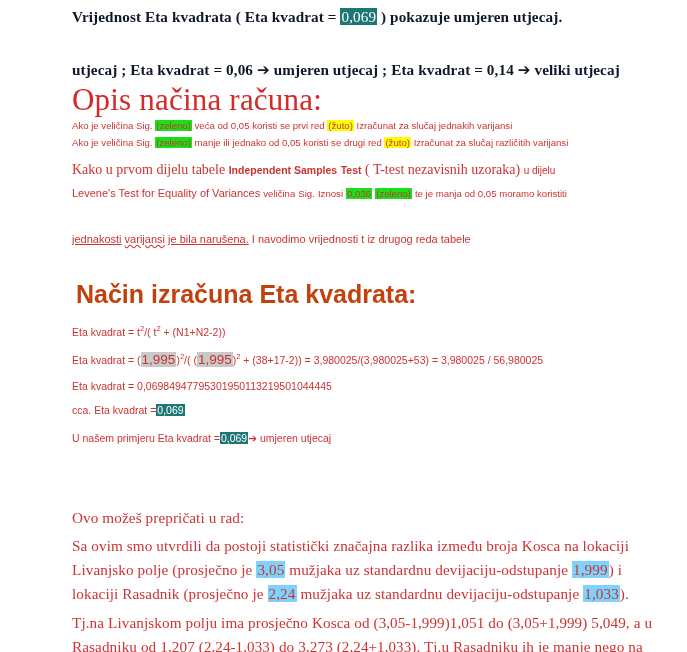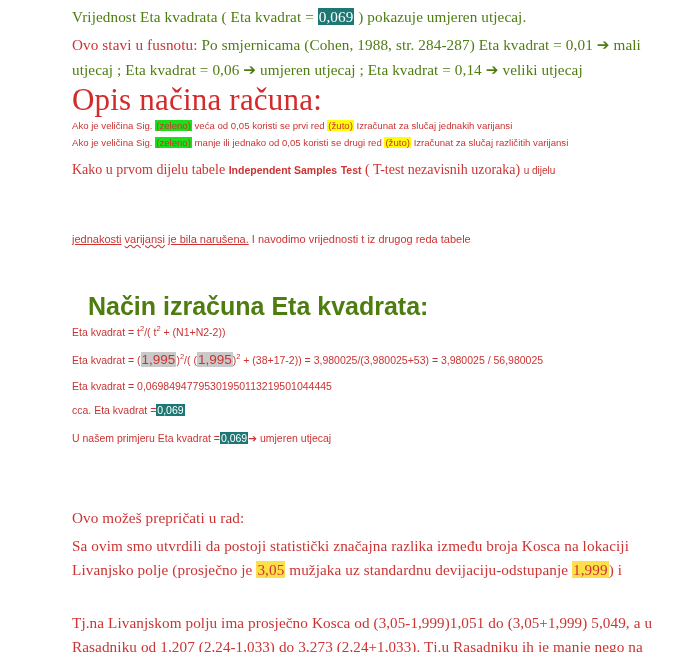--- a/index.html
+++ b/index.html
@@ -16,57 +16,51 @@
   .p-small{font-family:"Liberation Sans",sans-serif;font-size:9.6px;line-height:17.5px;letter-spacing:0px;}
   .p-mid{font-family:"Liberation Sans",sans-serif;font-size:11px;line-height:22.5px;}
   .p-form{font-family:"Liberation Sans",sans-serif;font-size:10.5px;line-height:26px;}
 
   h1.title-serif{
     font-family:"Liberation Serif",serif;font-weight:400;
     font-size:31px;line-height:36px;margin:0;color:#d42a2a;letter-spacing:.2px;
   }
   h1.title-sans{
     font-family:"Liberation Sans",sans-serif;font-weight:700;
-    font-size:25px;line-height:30px;margin:16px;color:#4d7c0f;letter-spacing:0px;
+    font-size:25px;line-height:30px;margin:4px;color:#c2410c;letter-spacing:0px;
   }
 
   
   .hl{padding:0 1px;}
   .hl-teal{background:#1d7874;color:#ffffff;}
   .hl-green{background:#19e019;color:#cc3333;}
   .hl-yellow{background:#ffff00;color:#cc3333;}
   .hl-gray{background:#c9c9c9;color:#cc3333;}
-  .hl-magenta{background:#fde047;color:#cc3333;}
+  .hl-magenta{background:#7dd3fc;color:#cc3333;}
 
   .u{text-decoration:underline;}
   .red{color:#cc3333;}
-  .black{color:#4d7c0f;}
+  .black{color:#0f172a;font-weight:bold;}
   .sq{font-size:.72em;vertical-align:super;}
   .arrow{font-family:"DejaVu Sans",sans-serif;}
   .big{font-size:13.5px;margin-top:32px;}
   .wavy{text-decoration-style:wavy; text-decoration-color:#cc3333;}
   .tiny{font-size:15px;}
 </style>
 </head>
 <body>
 
 <div class="page">
 
   <div class="blk p-body" style="top:4px;">
     <span class="black">Vrijednost Eta kvadrata ( Eta kvadrat =</span>
     <span class="hl hl-teal">0,069</span>
     <span class="black">) pokazuje  umjeren utjecaj.</span>
   </div>
 
-  <div class="blk p-body" style="top:32px;">
-    <span class="red">Ovo stavi u fusnotu:</span>
-    <span class="black">Po smjernicama (Cohen, 1988, str. 284-287) Eta kvadrat = 0,01</span>
-    <span class="black arrow">➔</span>
-    <span class="black">mali</span>
-  </div>
 
   <div class="blk p-body" style="top:57px;">
     <span class="black">utjecaj  ; Eta kvadrat = 0,06</span>
     <span class="black arrow">➔</span>
     <span class="black">umjeren utjecaj  ; Eta kvadrat = 0,14</span>
     <span class="black arrow">➔</span>
     <span class="black">veliki utjecaj</span>
   </div>
 
   <h1 class="blk title-serif" style="top:82px;">Opis načina računa:</h1>
@@ -92,20 +86,30 @@
   </div>
 
   <div class="blk" style="top:158px;font-family:'Liberation Serif',serif;font-size:14px;line-height:23px;">
     <span>Kako u prvom dijelu tabele</span>
     <span class="sans wavy" style="font-size:10.5px;font-weight:bold;">Independent Samples</span>
     <span class="sans" style="font-size:10.5px;font-weight:bold;">Test</span>
     <span>( T-test nezavisnih  uzoraka)</span>
     <span class="sans" style="font-size:10px;">u dijelu</span>
   </div>
 
+  <div class="blk p-mid" style="top:182px;">
+    <span class="wavy">Levene's Test for</span>
+    <span class="wavy">Equality of Variances</span>
+    <span class="sans" style="font-size:9.6px;">veličina</span>
+    <span class="sans wavy" style="font-size:9.6px;">Sig.</span>
+    <span class="sans" style="font-size:9.6px;">Iznosi</span>
+    <span class="hl hl-green sans" style="font-size:9.6px;">0,036</span>
+    <span class="hl hl-green sans" style="font-size:9.6px;">(zeleno)</span>
+    <span class="sans" style="font-size:9.6px;">te je manja od 0,05 moramo koristiti</span>
+  </div>
 
 
   <div class="blk p-mid" style="top:228px;">
     <span class="u">jednakosti</span>
     <span class="u wavy">varijansi</span>
     <span class="u">je bila narušena.</span>
     <span>I navodimo vrijednosti t iz drugog reda tabele</span>
   </div>
 
   <h1 class="blk title-sans" style="top:275px;">Način izračuna Eta kvadrata:</h1>
@@ -133,20 +137,26 @@
 
   <div class="blk p-body" style="top:533px;">Sa ovim smo utvrdili da postoji  statistički  značajna razlika između broja Kosca na lokaciji</div>
 
   <div class="blk p-body" style="top:557px;">
     <span>Livanjsko polje (prosječno je</span>
     <span class="hl hl-magenta">3,05</span>
     <span>mužjaka uz standardnu  devijaciju-odstupanje</span>
     <span class="hl hl-magenta">1,999</span><span>)  i</span>
   </div>
 
+  <div class="blk p-body" style="top:581px;">
+    <span>lokaciji Rasadnik (prosječno je</span>
+    <span class="hl hl-magenta">2,24</span>
+    <span>mužjaka uz standardnu devijaciju-odstupanje</span>
+    <span class="hl hl-magenta">1,033</span><span>).</span>
+  </div>
 
   <div class="blk p-body" style="top:610px;">
     <span class="wavy">Tj.</span><span>na Livanjskom  polju ima prosječno Kosca  od</span>
     <span class="tiny">(3,05-1,999)</span><span>1,051 do</span>
     <span class="tiny">(3,05+1,999)</span>
     <span>5,049, a u</span>
   </div>
 
   <div class="blk p-body" style="top:634px;">
     <span>Rasadniku od 1,207</span>

